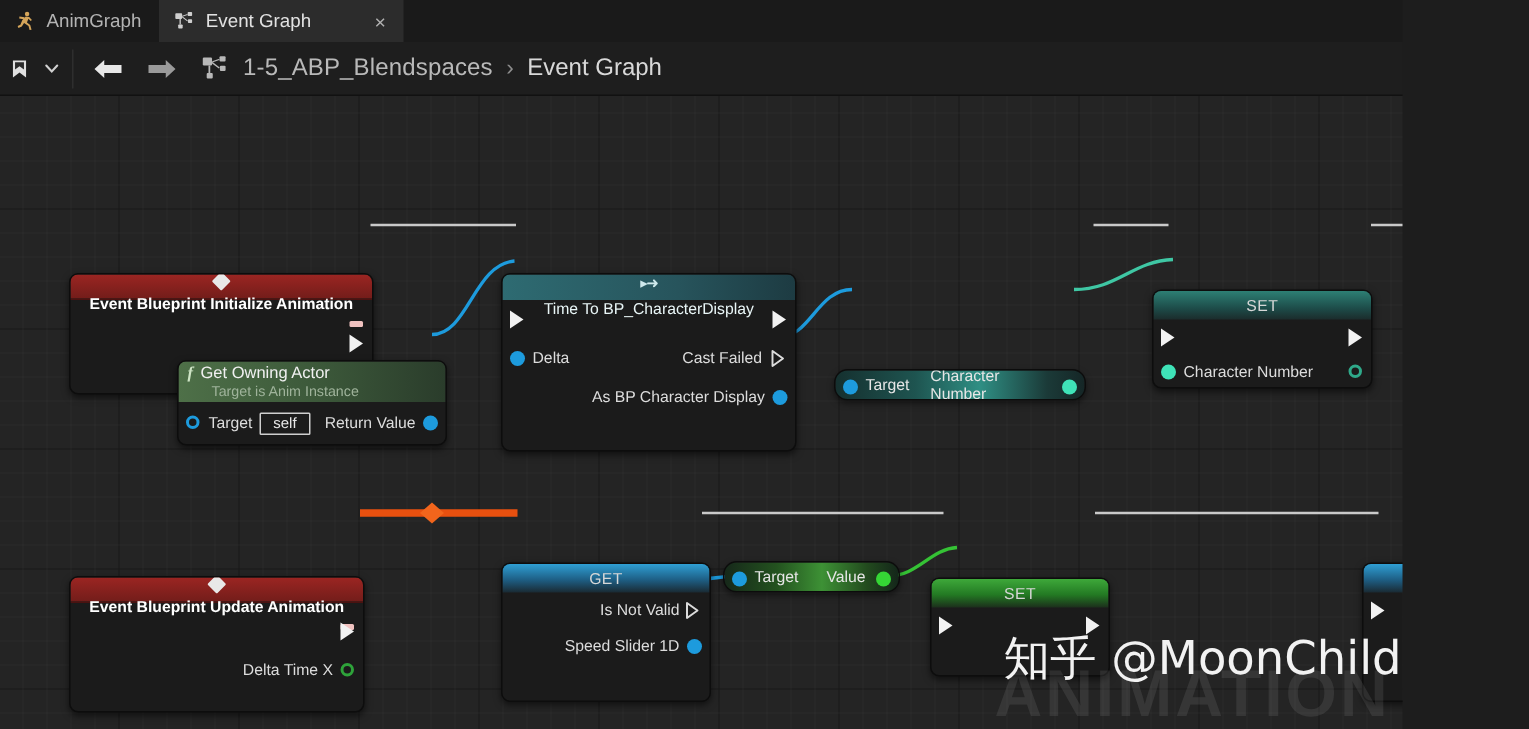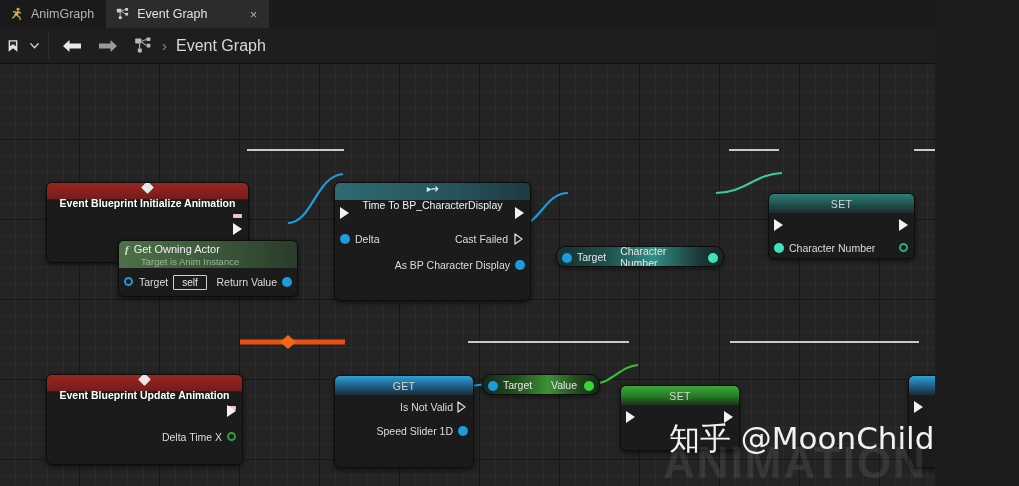--- a/index.html
+++ b/index.html
@@ -277,20 +277,21 @@
             <rect x="1" y="2" width="5.2" height="4.4" rx="0.7"></rect>
             <rect x="10.4" y="1.2" width="3.4" height="3" rx="0.6"></rect>
             <rect x="10.6" y="6.6" width="3.2" height="3" rx="0.6"></rect>
             <rect x="3.2" y="10.6" width="3.4" height="3.2" rx="0.6"></rect>
             <path d="M6.3 4.0 L10.3 2.6 L10.3 3.4 L6.3 4.8 Z"></path>
             <path d="M6.3 4.4 L10.5 7.6 L10.0 8.2 L6.0 5.2 Z"></path>
             <path d="M4.2 6.4 L5.2 6.4 L5.2 10.7 L4.2 10.7 Z"></path>
           </g>
         </svg>
       </span>
+      <span class="crumb-root">1-5_ABP_Blendspaces</span>
       <span class="crumb-sep">›</span>
       <span class="crumb-leaf">Event Graph</span>
     </div>
     <span class="zoom-label">Zoom -2</span>
   </div>
 
   <div class="canvas">
 
     <svg class="wires">
 
@@ -441,21 +442,21 @@
             </span>
         </div>
         <div class="row" style="height:30px;">
           <span class="pin l" style="top:9px; color:#8a4fd0;">
               <span class="dot hollow"></span>
             </span>
         </div>
       </div>
     </div>
 
-    <div class="node" style="left:46px; top:310px; width:197px;">
+    <div class="node" style="left:46px; top:320px; width:197px;">
       <div class="node-hdr hdr-event">
         <span class="evt-diamond"></span>
         <span>Event Blueprint Update Animation</span>
         <span class="evt-sq"></span>
       </div>
       <div class="node-body" style="height:66px;">
         <div class="row right" style="height:26px; margin-top:6px;">
           <span class="pin r" style="top:7px;">
               <span class="exec"></span>
             </span>

